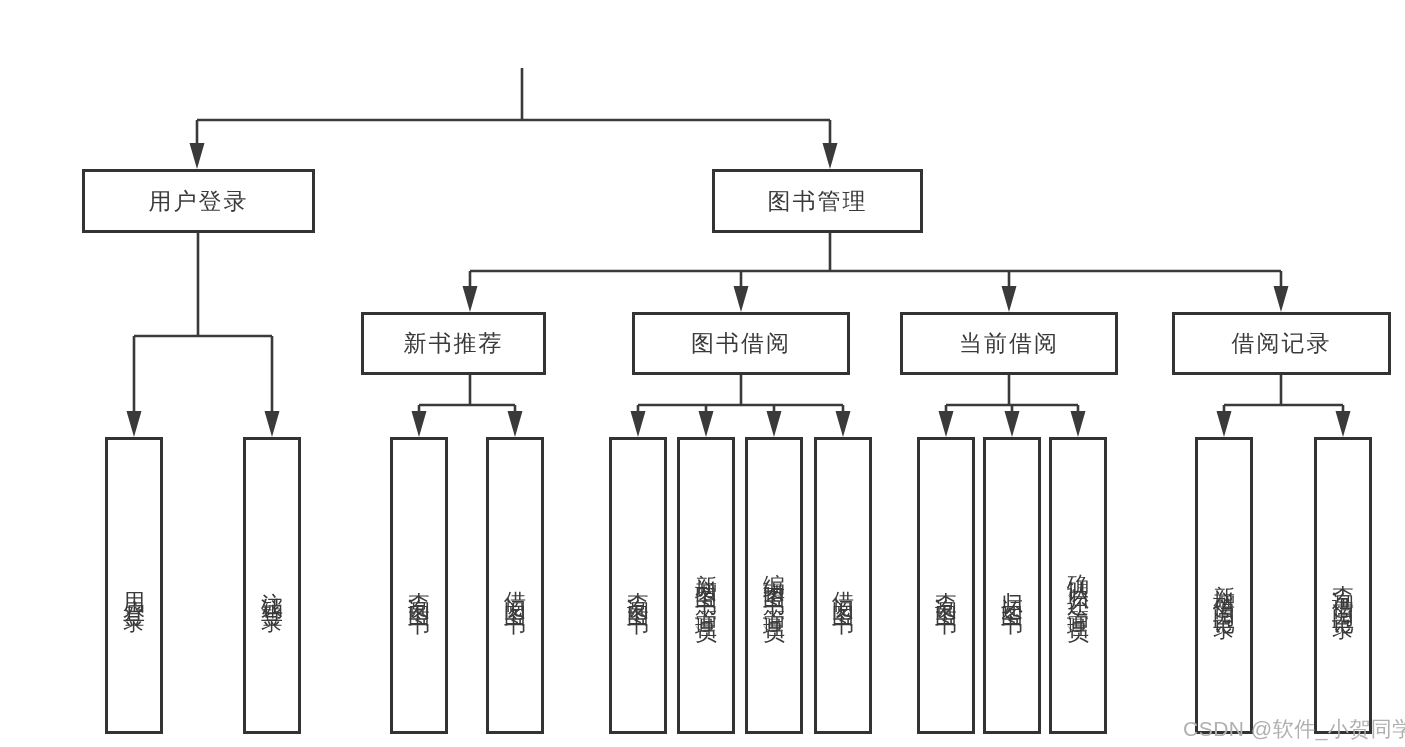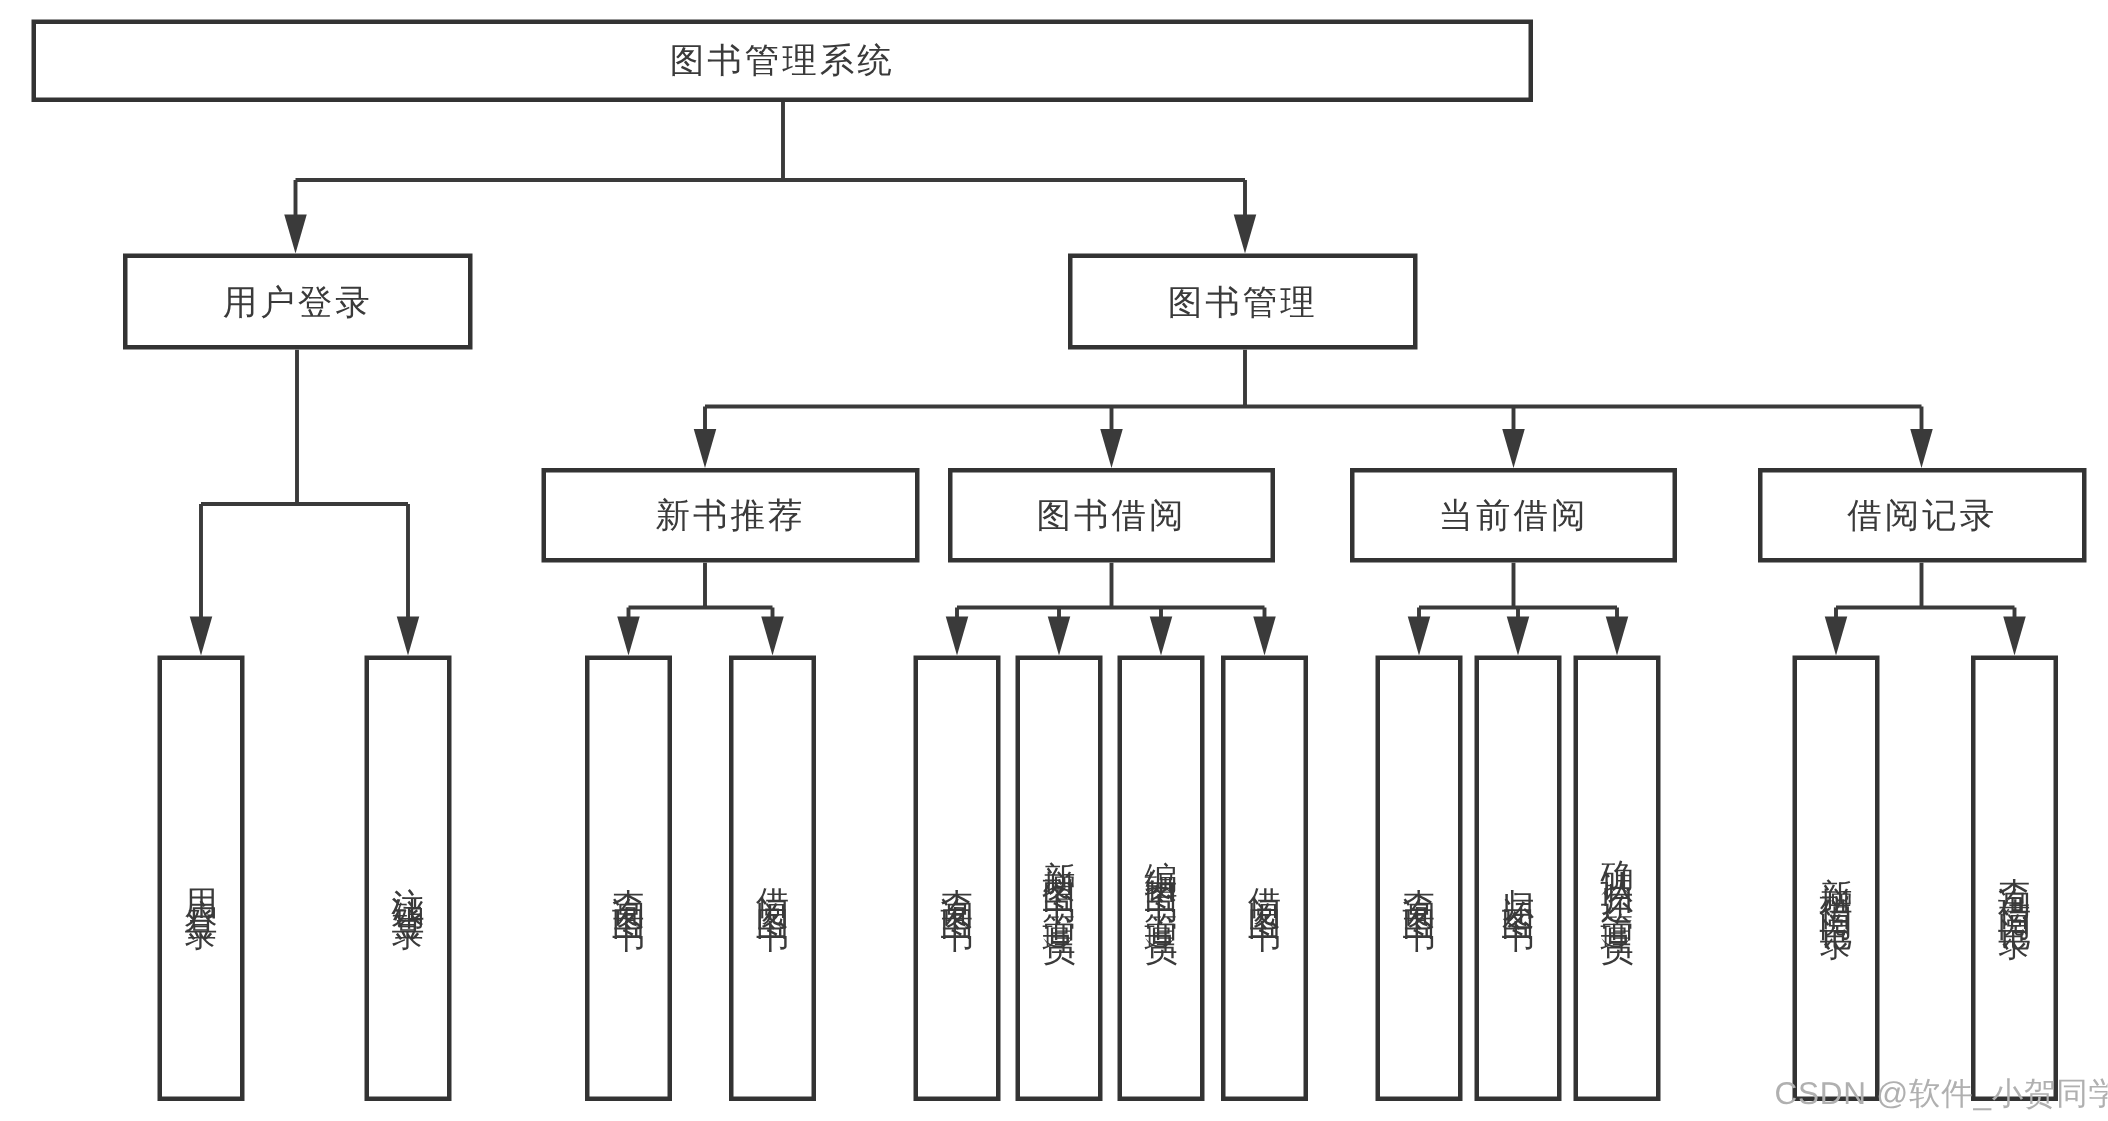--- a/index.html
+++ b/index.html
@@ -70,26 +70,25 @@
     <path d="M1009 375 V405 M946 405 H1078 M946 405 V417 M1012 405 V417 M1078 405 V417"></path>
     <polygon points="938.5,411 953.5,411 946,437"></polygon>
     <polygon points="1004.5,411 1019.5,411 1012,437"></polygon>
     <polygon points="1070.5,411 1085.5,411 1078,437"></polygon>
 
     <path d="M1281 375 V405 M1224 405 H1343 M1224 405 V417 M1343 405 V417"></path>
     <polygon points="1216.5,411 1231.5,411 1224,437"></polygon>
     <polygon points="1335.5,411 1350.5,411 1343,437"></polygon>
   </svg>
 
-  <div class="node" style="left:21px;top:13px;width:1001px;height:55px;">图书管理系统</div>
 
   <div class="node" style="left:82px;top:169px;width:233px;height:64px;">用户登录</div>
-  <div class="node" style="left:712px;top:169px;width:233px;height:64px;">图书管理</div>
+  <div class="node" style="left:712px;top:169px;width:211px;height:64px;">图书管理</div>
 
-  <div class="node" style="left:361px;top:312px;width:252px;height:63px;">新书推荐</div>
+  <div class="node" style="left:361px;top:312px;width:185px;height:63px;">新书推荐</div>
   <div class="node" style="left:632px;top:312px;width:218px;height:63px;">图书借阅</div>
   <div class="node" style="left:1172px;top:312px;width:219px;height:63px;">借阅记录</div>
   <div class="node" style="left:900px;top:312px;width:218px;height:63px;">当前借阅</div>
 
   <div class="node vnode" style="left:105px;top:437px;width:58px;height:297px;">用户登录</div>
   <div class="node vnode" style="left:243px;top:437px;width:58px;height:297px;">注销登录</div>
 
   <div class="node vnode" style="left:390px;top:437px;width:58px;height:297px;">查询图书</div>
   <div class="node vnode" style="left:486px;top:437px;width:58px;height:297px;">借阅图书</div>
 

